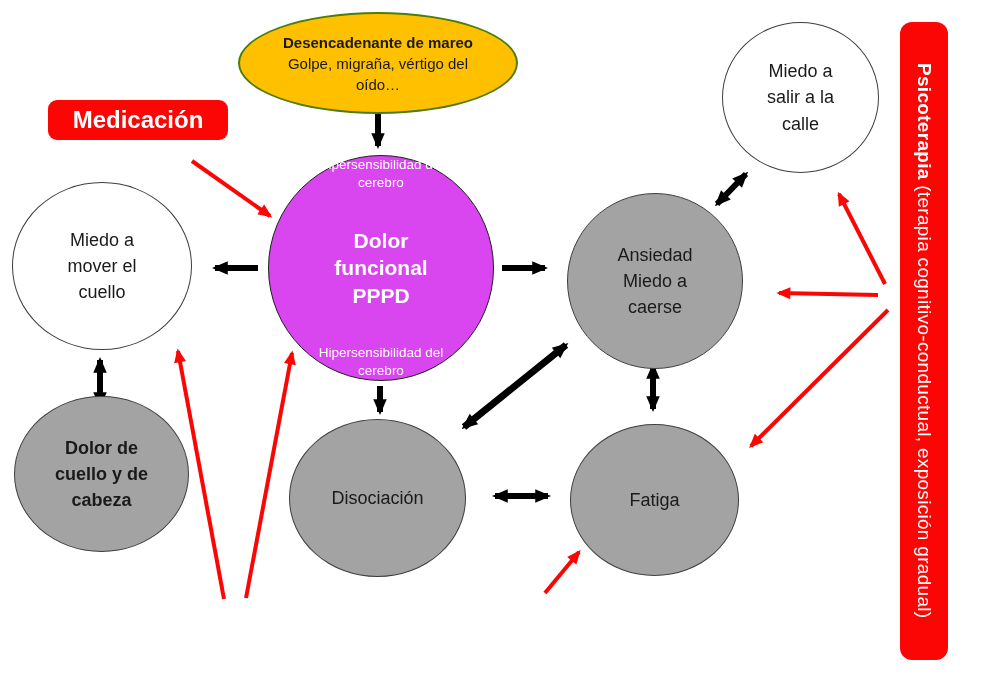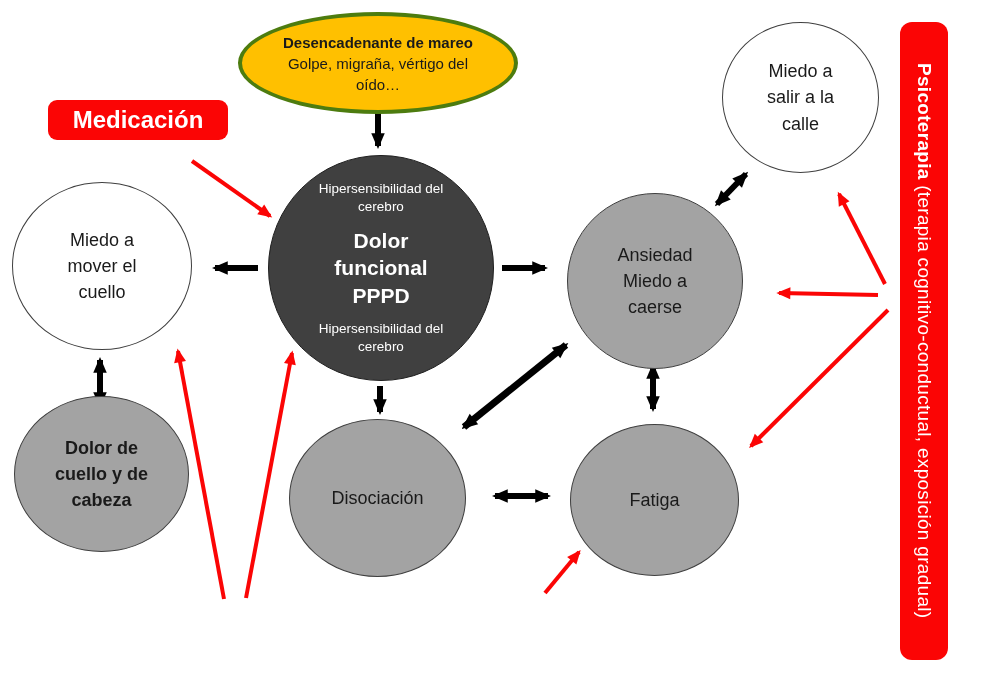--- a/index.html
+++ b/index.html
@@ -8,22 +8,22 @@
     font-family:"Liberation Sans", sans-serif; overflow:hidden;
   }
   #edge-layer { position:absolute; left:0; top:0; width:983px; height:697px; }
   .node {
     position:absolute; display:flex; flex-direction:column;
     align-items:center; justify-content:center; text-align:center;
     box-sizing:border-box; color:#1a1a1a;
   }
   .circle { border-radius:50%; border:1.6px solid #3f3f3f; background:#ffffff; }
   .green  { background:#a3a3a3; }
-  .purple { background:#404040; border:1.6px solid #1f1f1f; color:#ffffff; }
-  .ellipse{ border-radius:50%; background:#ffc000; border:4px solid #4d7c0f; }
+  .purple { background:#d946ef; border:1.6px solid #1f1f1f; color:#ffffff;justify-content:space-between; }
+  .ellipse{ border-radius:50%; background:#ffc000; border:2px solid #4d7c0f; }
   .pre { white-space:pre-line; }
   .circle-label { font-size:18px; line-height:1.45; }
   .central-note { font-size:13.5px; line-height:1.35; width:190px; }
   .central-title{ font-size:21px; font-weight:bold; line-height:1.3; margin:11px 0; }
   .trigger-title { font-weight:bold; font-size:15px; line-height:1.4; }
   .trigger-sub   { font-size:15px; line-height:1.4; }
   .red-box {
     position:absolute; background:#fb0505; color:#ffffff; box-sizing:border-box;
     display:flex; align-items:center; justify-content:center; text-align:center;
   }

